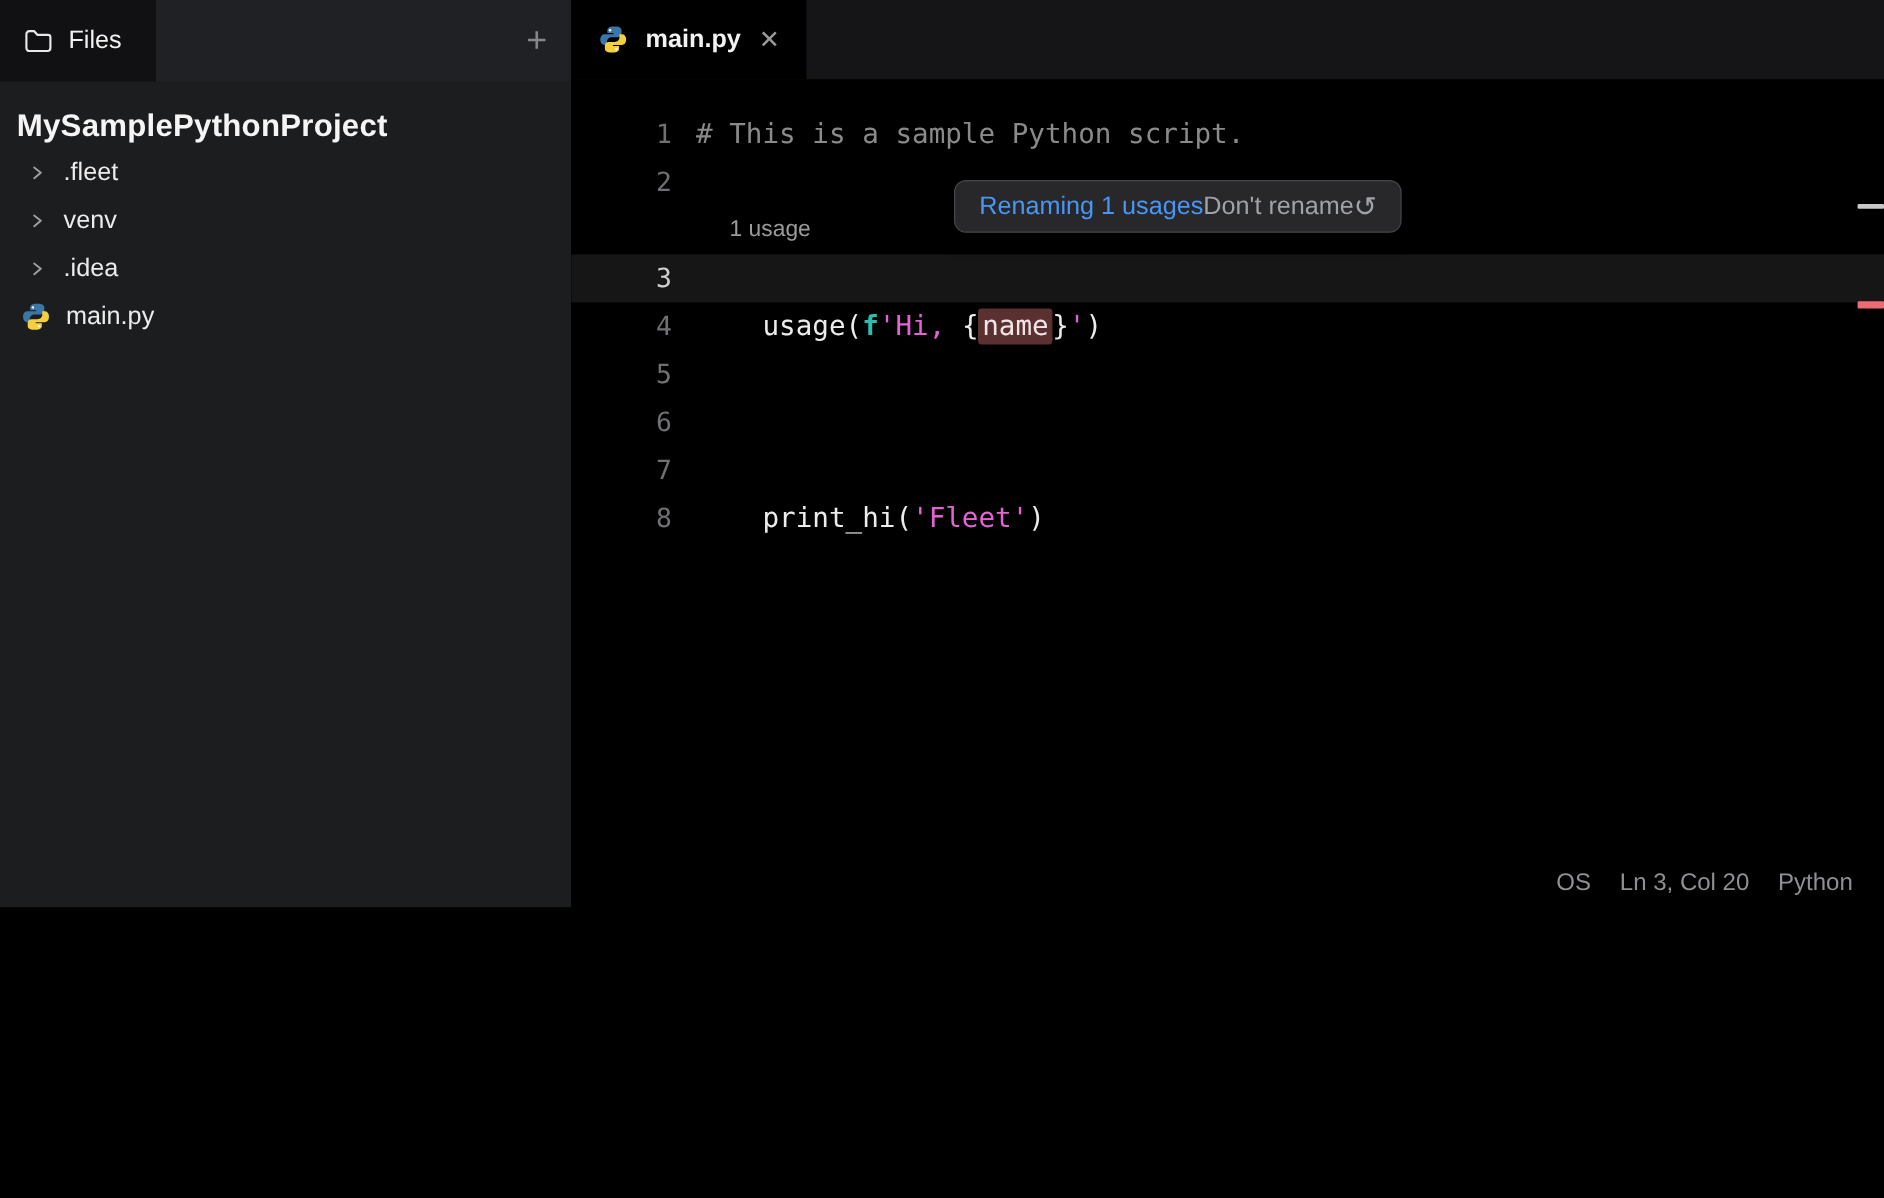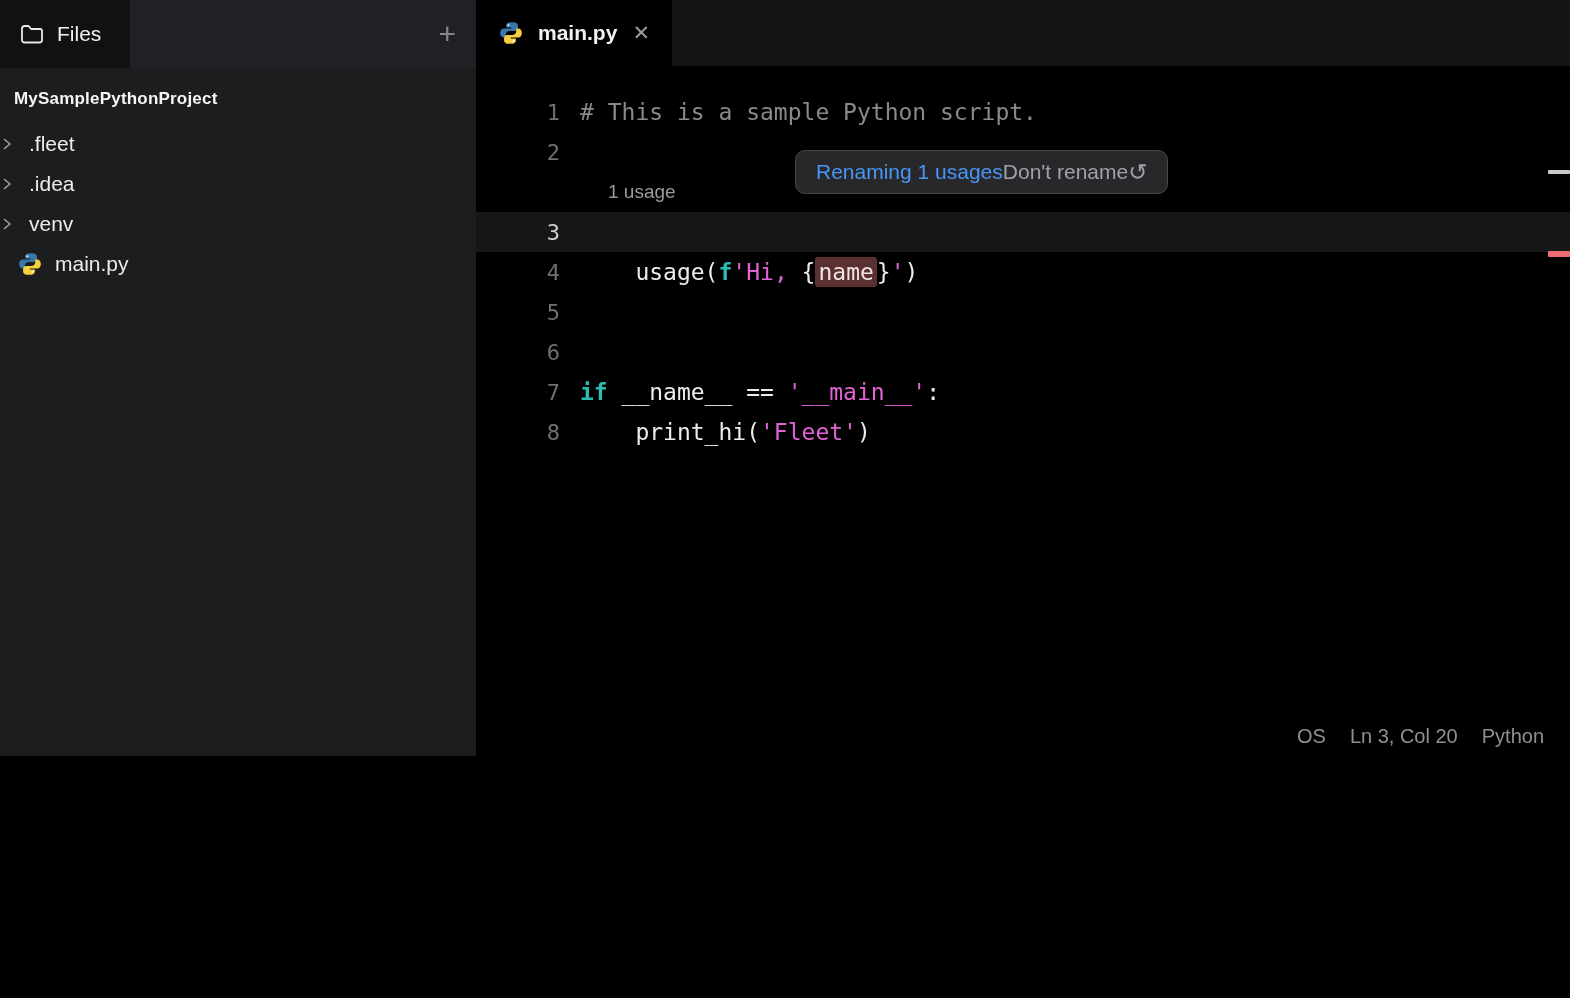--- a/index.html
+++ b/index.html
@@ -11,23 +11,23 @@
   }
   .app { position:relative; width:1570px; height:756px; }
 
   
   .sidebar { position:absolute; left:0; top:0; width:476px; height:100%; background:#1c1d1f; }
   .sidebar-header { position:relative; height:68px; background:#202124; display:flex; align-items:stretch; }
   .files-tab { display:flex; align-items:center; gap:13px; padding:0 20px; min-width:130px; background:#111113; cursor:pointer; }
   .files-label { color:#f2f2f2; font-size:21px; font-weight:500; }
   .add-button { position:absolute; right:20px; top:50%; transform:translateY(-50%);
     background:none; border:none; color:#85868a; font-size:30px; font-weight:300; line-height:1; cursor:pointer; }
-  .project-name { padding:21px 0 0 14px; color:#f5f5f5; font-size:17px; font-weight:700; letter-spacing:.2px; }
+  .project-name { padding:21px 0 0 14px; color:#f5f5f5; font-size:26px; font-weight:700; letter-spacing:.2px; }
   .file-tree { position:absolute; top:124px; left:0; right:0; }
-  .tree-item { display:flex; align-items:center; height:40px; gap:15px;
+  .tree-item { display:flex; align-items:center; height:40px; padding-left:24px; gap:15px;
     color:#ececec; font-size:21px; cursor:pointer; }
   .tree-item.file-row { padding-left:17px; gap:12px; }
   .chevron { display:flex; width:14px; flex:none; }
   .py-icon { display:flex; width:26px; flex:none; }
 
   
   .editor { position:absolute; left:476px; top:0; width:1094px; height:100%; background:#000; }
   .tab-bar { height:66px; background:#151517; display:flex; }
   .tab { display:flex; align-items:center; gap:13px; padding:0 22px; min-width:196px; background:#000; cursor:pointer; }
   .tab .py-icon { width:27px; }
@@ -93,29 +93,29 @@
             </svg>
           </span>
           <span class="tree-label">.fleet</span>
         </div>
         <div class="tree-item">
           <span class="chevron">
             <svg width="14" height="14" viewBox="0 0 14 14">
               <path d="M4.5 2.5 L10 7 L4.5 11.5" fill="none" stroke="#a0a0a0" stroke-width="1.6" stroke-linecap="round" stroke-linejoin="round"></path>
             </svg>
           </span>
-          <span class="tree-label">.idea</span>
+          <span class="tree-label">venv</span>
         </div>
         <div class="tree-item">
           <span class="chevron">
             <svg width="14" height="14" viewBox="0 0 14 14">
               <path d="M4.5 2.5 L10 7 L4.5 11.5" fill="none" stroke="#a0a0a0" stroke-width="1.6" stroke-linecap="round" stroke-linejoin="round"></path>
             </svg>
           </span>
-          <span class="tree-label">venv</span>
+          <span class="tree-label">.idea</span>
         </div>
         <div class="tree-item file-row">
           <span class="py-icon">
             <svg width="26" height="26" viewBox="0 0 24 24">
               <path fill="#3a76a8" d="M12 2c-2.6 0-4.5 1-4.5 2.9V7h4.7v.8H5.3C3.4 7.8 2 9.3 2 12s1.4 4.2 3.3 4.2h1.9v-2.6c0-2 1.7-3.4 3.7-3.4h4.6c1.6 0 2.9-1.2 2.9-2.8V4.9C18.4 3 16.4 2 14 2h-2z"></path>
               <path fill="#f4cf3f" d="M12 22c2.6 0 4.5-1 4.5-2.9V17h-4.7v-.8h6.9c1.9 0 3.3-1.5 3.3-4.2s-1.4-4.2-3.3-4.2h-1.9v2.6c0 2-1.7 3.4-3.7 3.4H8.5c-1.6 0-2.9 1.2-2.9 2.8v2.5C5.6 21 7.6 22 10 22h2z"></path>
               <circle cx="9.6" cy="4.8" r="0.9" fill="#fff"></circle>
               <circle cx="14.4" cy="19.2" r="0.9" fill="#fff"></circle>
             </svg>
           </span>
@@ -162,21 +162,20 @@
         <div class="code-line">
           <span class="line-num">5</span>
           <span class="line-content"></span>
         </div>
         <div class="code-line">
           <span class="line-num">6</span>
           <span class="line-content"></span>
         </div>
         <div class="code-line">
           <span class="line-num">7</span>
-          <span class="line-content"><span class="tok-kw">if</span><span class="tok-plain"> __name__ == </span><span class="tok-str">'__main__'</span><span class="tok-plain">:</span></span>
         </div>
         <div class="code-line">
           <span class="line-num">8</span>
           <span class="line-content"><span class="tok-plain">    print_hi(</span><span class="tok-str">'Fleet'</span><span class="tok-plain">)</span></span>
         </div>
       </div>
 
     <div class="rename-popup">
       <span class="popup-primary">Renaming 1 usages</span>
       <span class="popup-secondary">Don't rename</span>

